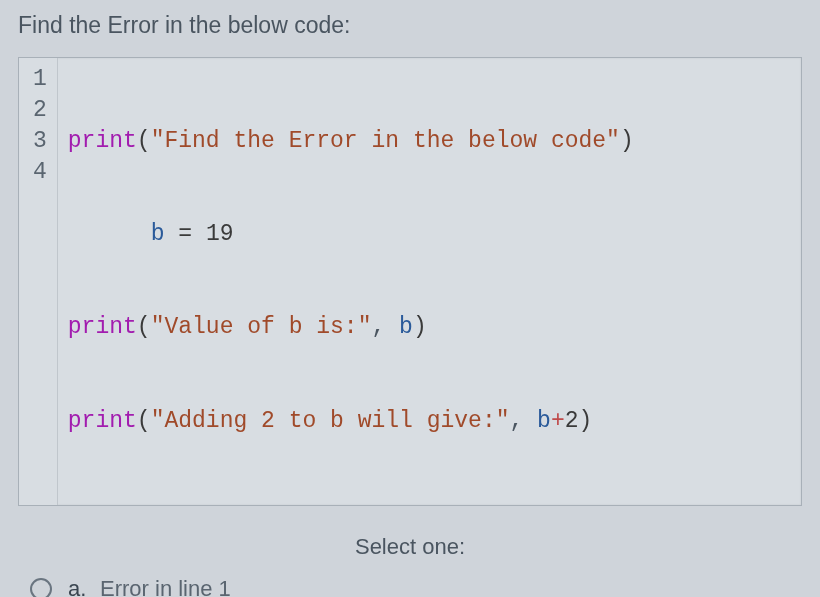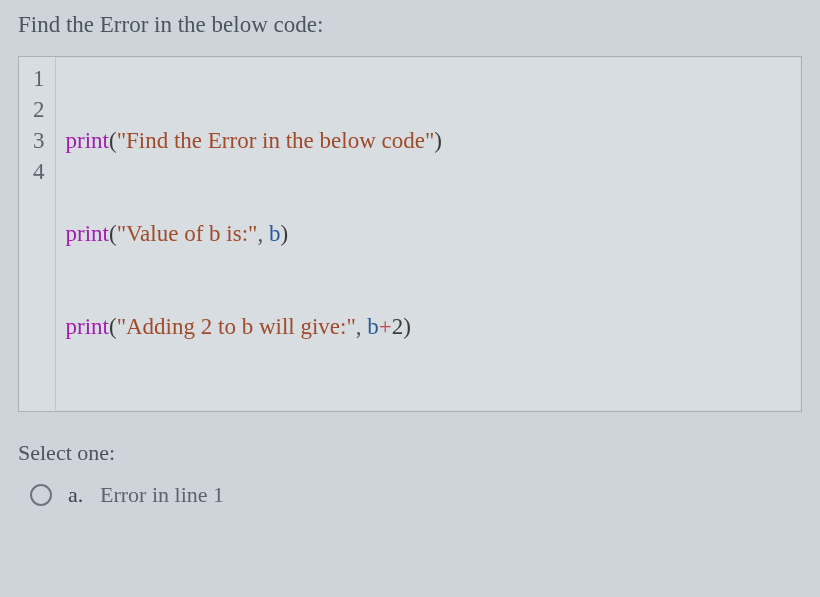--- a/index.html
+++ b/index.html
@@ -1,15 +1,15 @@
 <!DOCTYPE html>
 <html><head>
 <meta charset="utf-8">
 <style>
-  * { box-sizing: border-box; margin: 0; padding: 0; font-family: Liberation Serif, serif; }
+  * { box-sizing: border-box; margin: 0; padding: 0; }
   body {
     width: 820px;
     height: 597px;
     background: #cfd4da;
     font-family: Arial, Helvetica, sans-serif;
     color: #4a5560;
     padding: 12px 18px 18px 18px;
     overflow: hidden;
   }
   .question-text {
@@ -48,20 +48,21 @@
   .str2 { color: #a04a2a; }
   .var { color: #2a5a9a; }
   .op { color: #3a3a3a; }
   .num { color: #3a3a3a; }
   .plus { color: #c04a4a; }
 
   .select-label {
     font-size: 22px;
     color: #4a5560;
     margin-bottom: 16px;
+    text-align: center;
   }
   .options {
     padding-left: 12px;
   }
   .option {
     display: flex;
     align-items: center;
     margin-bottom: 20px;
     cursor: pointer;
   }
@@ -91,20 +92,21 @@
 
 <div class="code-block">
   <div class="line-numbers">
     <div>1</div>
     <div>2</div>
     <div>3</div>
     <div>4</div>
   </div>
   <div class="code-content">
     <span class="code-line"><span class="fn">print</span><span class="paren">(</span><span class="str1">"Find the Error in the below code"</span><span class="paren">)</span></span>
+    <span class="code-line"><span>      </span><span class="var">b</span><span class="op"> = </span><span class="num">19</span></span>
     <span class="code-line"><span class="fn">print</span><span class="paren">(</span><span class="str2">"Value of b is:"</span><span>, </span><span class="var">b</span><span class="paren">)</span></span>
     <span class="code-line"><span class="fn">print</span><span class="paren">(</span><span class="str2">"Adding 2 to b will give:"</span><span>, </span><span class="var">b</span><span class="plus">+</span><span class="num">2</span><span class="paren">)</span></span>
   </div>
 </div>
 
 <div class="select-label">Select one:</div>
 
 <div class="options">
   <div class="option">
     <span class="radio"></span>

